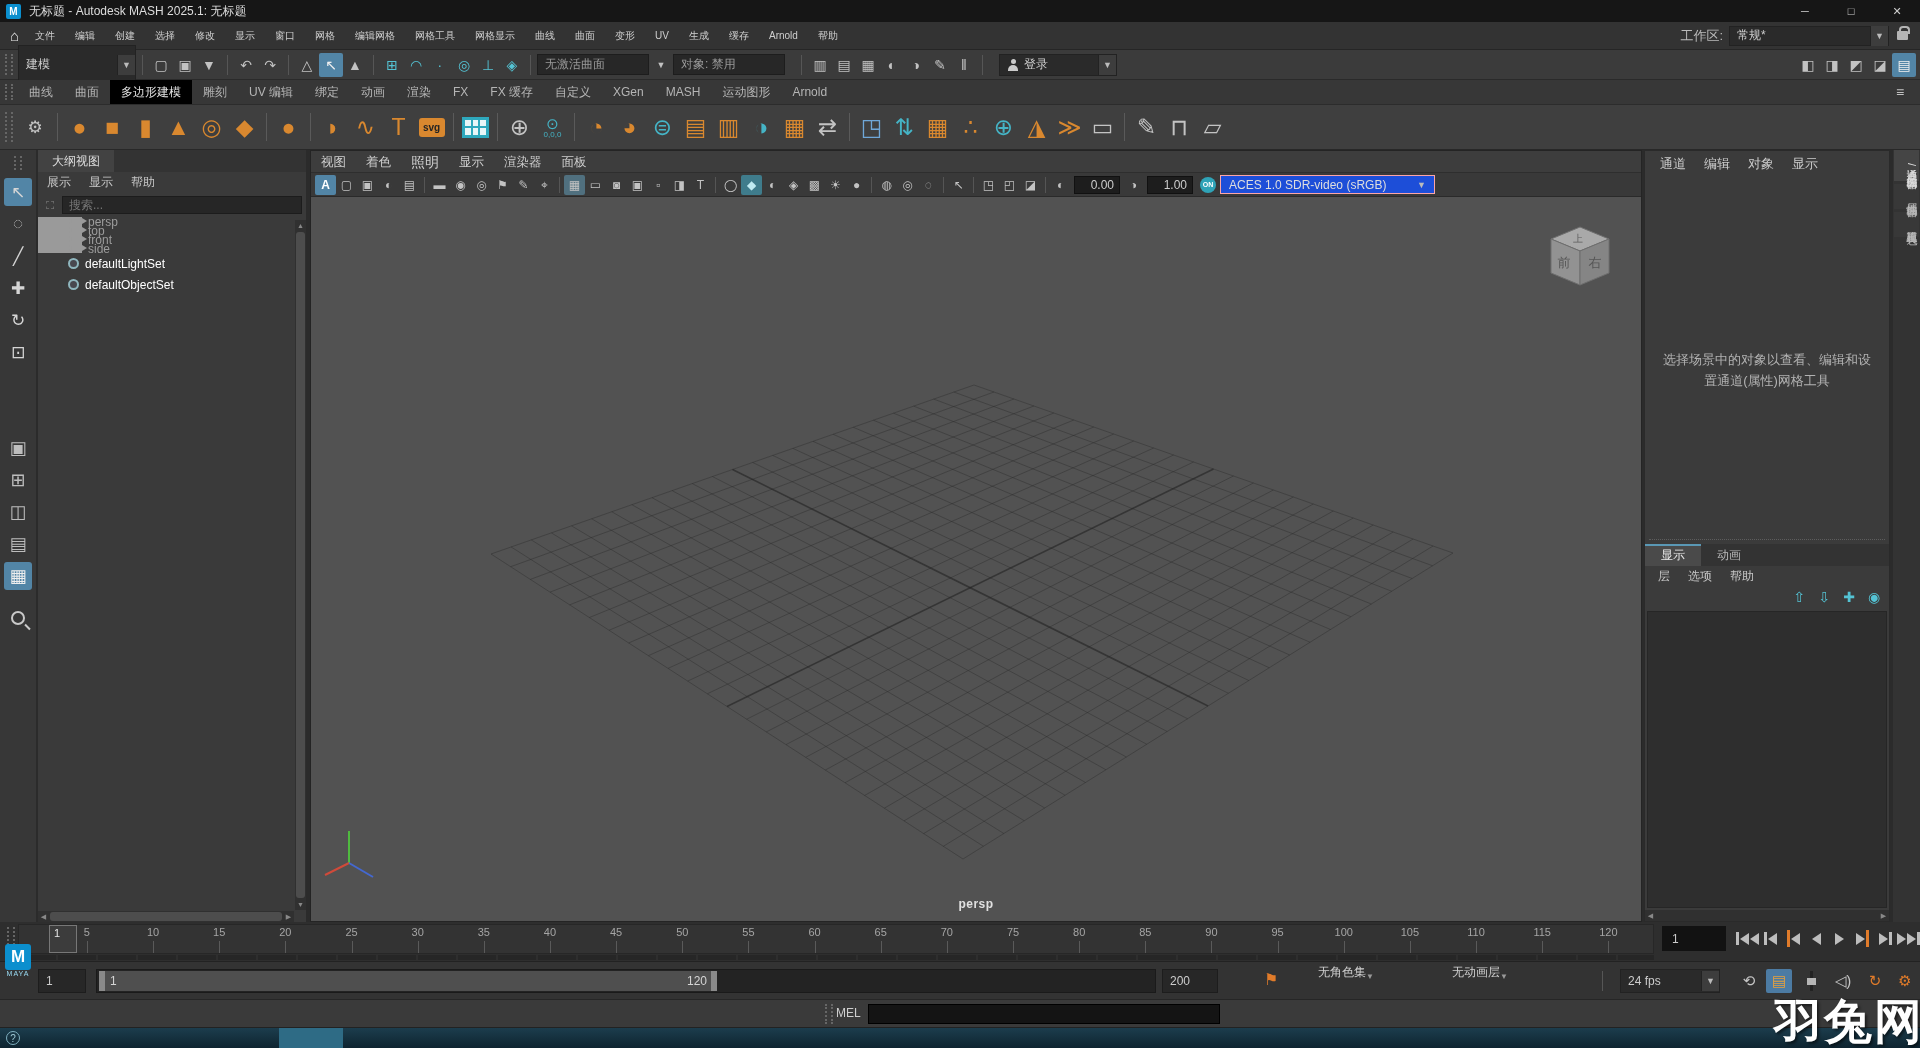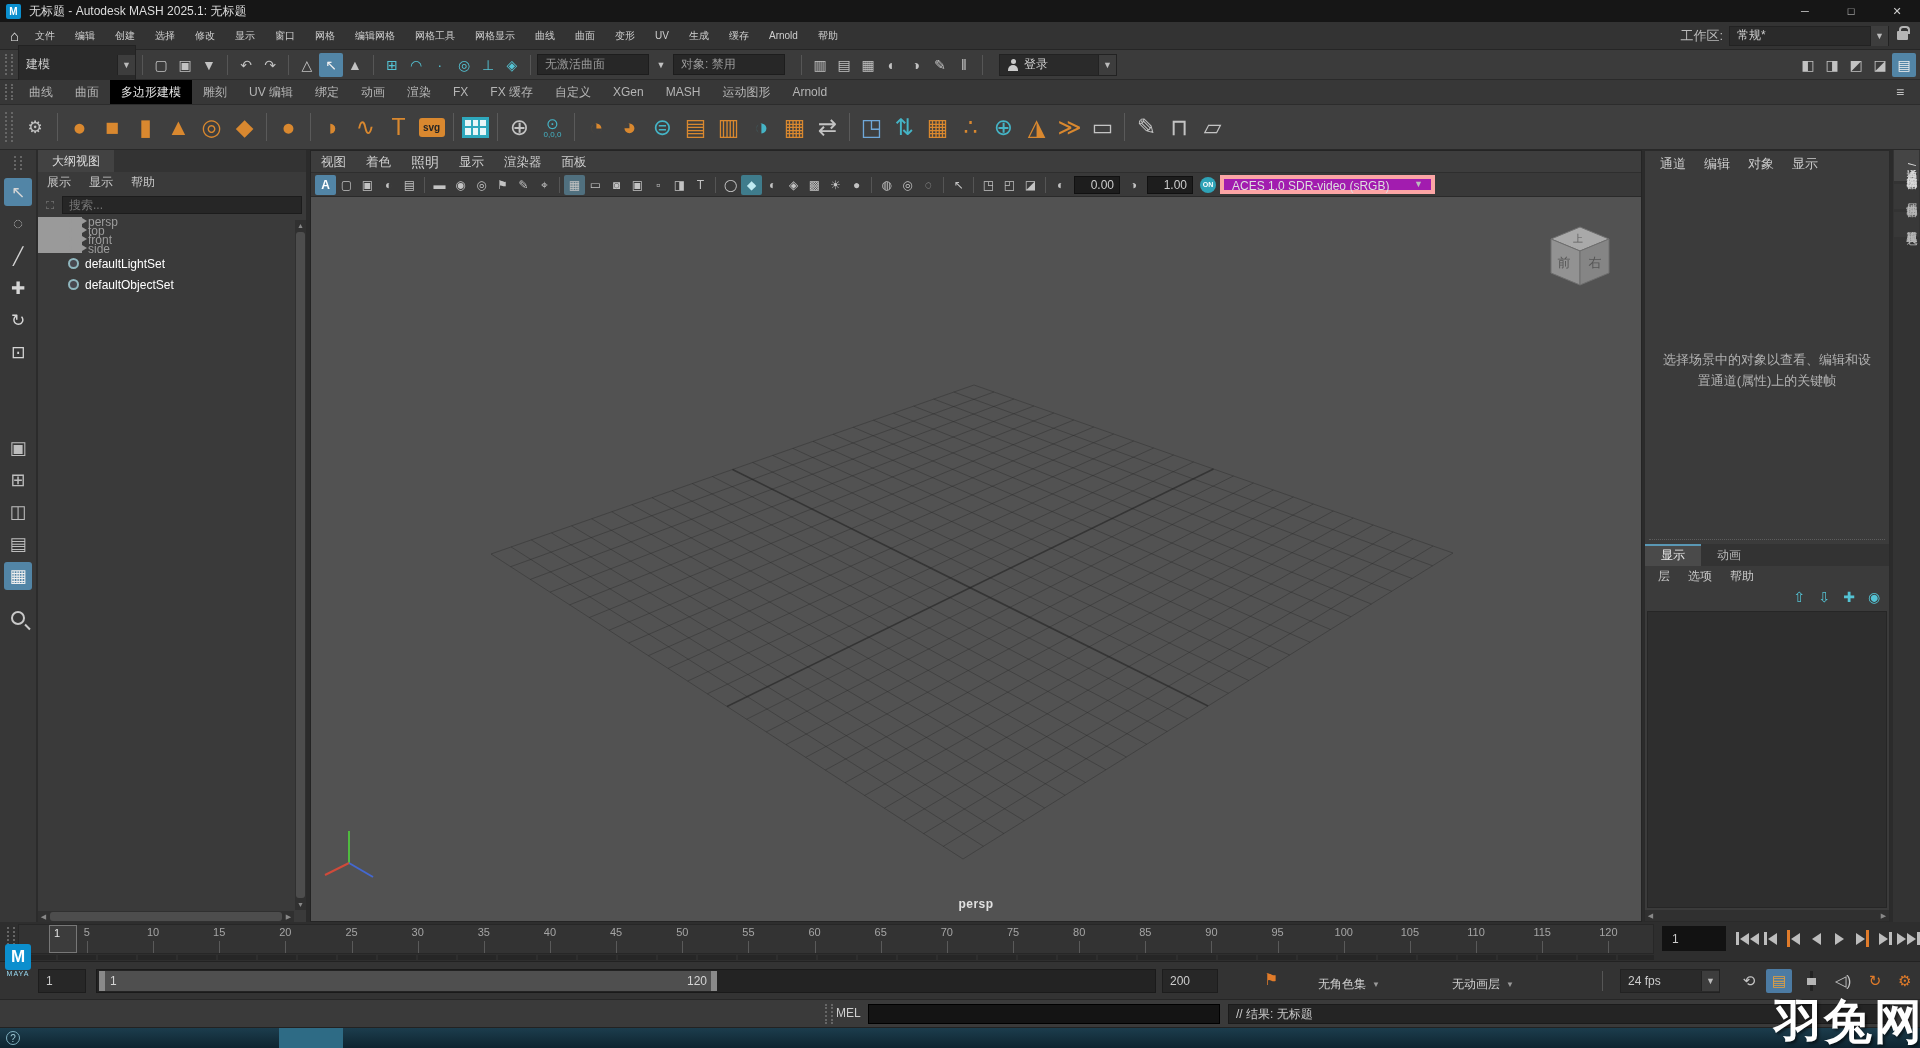--- a/index.html
+++ b/index.html
@@ -85,22 +85,22 @@
   #vptools{height:24px;background:#393939;border-bottom:1px solid #2a2a2a;padding-left:4px}
   .vic{width:21px;height:20px;display:inline-flex;align-items:center;justify-content:center;
        font-size:12px;color:#c3c3c3;flex:none;border-radius:2px;cursor:pointer}
   .vic.on{background:#5285a6;color:#fff;font-weight:bold}
   .vic.lit{background:#50707f}.vic.lit2{background:#3f7c8c;color:#bfeaf2}
   .vsep{width:1px;height:16px;background:#555;margin:0 4px;flex:none}
   .numfield{width:46px;height:18px;background:#1d1d1d;border:1px solid #111;color:#ccc;font-size:12px;
        display:flex;align-items:center;justify-content:flex-end;padding:0 5px;margin:0 3px}
   .cmdot{width:16px;height:16px;border-radius:50%;background:#2fa3b7;color:#fff;font-size:7px;
        display:flex;align-items:center;justify-content:center;margin:0 4px;font-weight:bold}
-  #acesbox{height:19px;background:#a21caf;border:4px solid #fca5a5;color:#dedede;font-size:12px;
-       display:flex;padding:0 8px;width:215px}
+  #acesbox{height:19px;background:#1d4ed8;border:1px solid #fca5a5;color:#dedede;font-size:12px;
+       display:flex;align-items:center;padding:0 8px;width:215px}
   #persp-label{position:absolute;left:50%;bottom:10px;transform:translateX(-50%);color:#e0e0e0;
        font-size:12px;font-weight:bold;letter-spacing:.5px}
   
   #channelbox{left:1644px;top:0;width:246px;height:772px;background:#3b3b3b;border:1px solid #2a2a2a}
   #cbmenus{height:26px;padding-left:6px}
   .cbmi{padding:0 9px;line-height:26px;color:#cccccc;font-size:13px;cursor:pointer}
   #cbmsg{position:absolute;left:0;top:198px;width:100%;text-align:center;color:#b2b2b2;
        font-size:13px;line-height:21px}
   .dotdiv{position:absolute;left:4px;right:4px;top:388px;border-top:1px dotted #5d5d5d}
   #layertabs{position:absolute;left:0;top:393px;width:100%;height:22px;background:#333;display:flex}
@@ -132,21 +132,21 @@
   .vb{width:3px;height:13px;background:#bdbdbd}.vb.o{background:#e07b2a;height:17px}
   
   #rangerow{left:0;top:962px;width:1920px;height:38px;background:#333;border-bottom:1px solid #262626}
   #rstart{position:absolute;left:38px;top:7px;width:48px;height:24px}
   #groove{position:absolute;left:96px;top:7px;width:1060px;height:24px;background:#232323;border:1px solid #1a1a1a}
   #inrange{position:absolute;left:2px;top:1px;width:618px;height:20px;background:#4f4f4f;display:flex;
       align-items:center;color:#d5d5d5;font-size:12px}
   .handle{width:6px;height:20px;background:#8a8a8a;flex:none}
   #rend{position:absolute;left:1162px;top:7px;width:56px;height:24px}
   #bookmark{position:absolute;left:1264px;top:8px;color:#e07b2a;font-size:16px}
-  .ddl{position:absolute;top:14px;color:#cfcfcf;font-size:12px;display:flex;align-items:center;gap:6px;cursor:pointer}
+  .ddl{position:absolute;top:2px;color:#cfcfcf;font-size:12px;display:flex;align-items:flex-end;cursor:pointer}
   .ddl .ar{font-size:8px;color:#999}
   #fpsbox{position:absolute;left:1620px;top:7px;width:100px;height:24px}
   .rico{position:absolute;top:7px;width:26px;height:24px;display:flex;align-items:center;
       justify-content:center;font-size:15px;color:#c5c5c5;border-radius:2px;cursor:pointer}
   #clipbtn{background:#4c7ba3;color:#e8a13c}
   .vslider{width:3px;height:20px;background:#222;position:relative}
   .vslider::after{content:"";position:absolute;left:-3px;top:7px;width:9px;height:7px;background:#b5b5b5}
   
   #cmdrow{left:0;top:1000px;width:1920px;height:28px;background:#3a3a3a;border-bottom:1px solid #222}
   #mel-label{position:absolute;left:836px;top:6px;color:#cfcfcf;font-size:12px}
@@ -584,21 +584,21 @@
 
   <div id="channelbox" class="abs">
     <div id="cbmenus" class="row">
         <span class="cbmi">通道</span>
         <span class="cbmi">编辑</span>
         <span class="cbmi">对象</span>
         <span class="cbmi">显示</span>
       </div>
     <div id="cbmsg">
       <div>选择场景中的对象以查看、编辑和设</div>
-      <div>置通道(属性)上的关键帧</div>
+      <div>置通道(属性)网格工具</div>
     </div>
     <div class="dotdiv"></div>
     <div id="layertabs">
         <span class="ltab active">显示</span>
         <span class="ltab">动画</span>
       </div>
     <div id="layermenus">
         <span class="omenu">层</span>
         <span class="omenu">选项</span>
         <span class="omenu">帮助</span>
@@ -754,23 +754,20 @@
     </span>
   <span class="rico" style="left:1830px">◁)</span>
   <span class="rico" style="left:1862px;color:#e07b2a">↻</span>
   <span class="rico" style="left:1892px;color:#e07b2a">⚙</span>
 </div>
 
 <div id="cmdrow" class="abs">
   <div class="grip" style="position:absolute;left:820px;top:4px;height:20px"></div>
   <span id="mel-label">MEL</span>
   <input id="mel-input" style="">
-  <div id="mel-output">
-      <span>// 结果: 无标题</span>
-    </div>
 </div>
 
 <div id="helprow" class="abs">
   <span id="helpq">?</span>
   <div id="helpseg"></div>
 </div>
 
 <div id="mayabadge" class="abs">
   <div class="sq">M</div>
     <div class="tx">MAYA</div>

